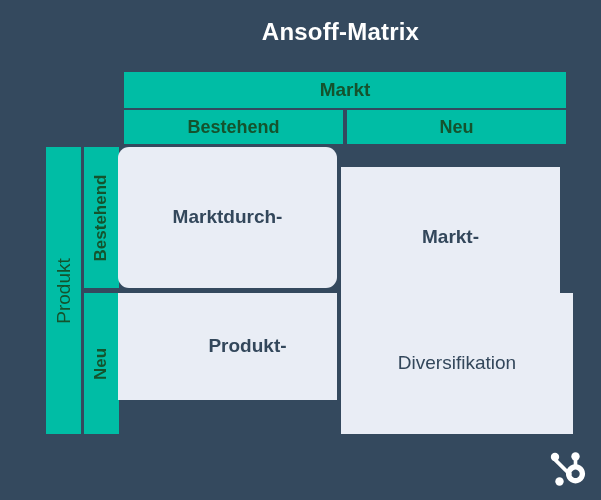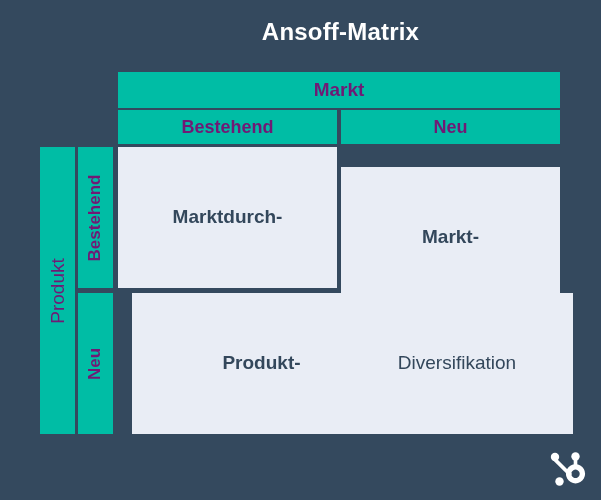--- a/index.html
+++ b/index.html
@@ -32,25 +32,26 @@
     font-size: 24px;
     font-weight: bold;
     letter-spacing: 0.2px;
     padding-left: 40px;
   }
 
   
   .teal {
     position: absolute;
     background: #00bda5;
-    color: #701a75;
+    color: #14532d;
     display: flex;
     align-items: center;
     justify-content: center;
     box-sizing: border-box;
+    margin-left: 6px;
   }
 
   .hdr-markt {
     left: 118px;
     top: 72px;
     width: 442px;
     height: 36px;
     font-size: 19px;
     font-weight: bold;
   }
@@ -121,23 +122,23 @@
     display: flex;
     align-items: center;
     justify-content: center;
     text-align: center;
     box-sizing: border-box;
     font-size: 19px;
     line-height: 1.42;
   }
   .cell.bold { font-weight: bold; }
 
-  .cell-tl { left: 118px; top: 147px;  width: 219px; height: 141px; }
+  .cell-tl { left: 118px; top: 147px;  width: 219px; height: 141px; border-radius: 11px; }
   .cell-tr { left: 341px; top: 147px;  width: 219px; height: 141px; margin-top: 20px; }
-  .cell-bl { left: 132px; top: 293px;  width: 219px; height: 141px; padding-left: 40px; }
+  .cell-bl { left: 118px; top: 293px;  width: 219px; height: 107px; padding-left: 40px; }
   .cell-br { left: 341px; top: 293px;  width: 232px; height: 141px; }
 
   .cell .txt { padding: 0 10px; }
 
   
   .logo {
     position: absolute;
     left: 548px;
     top: 450px;
     width: 40px;

